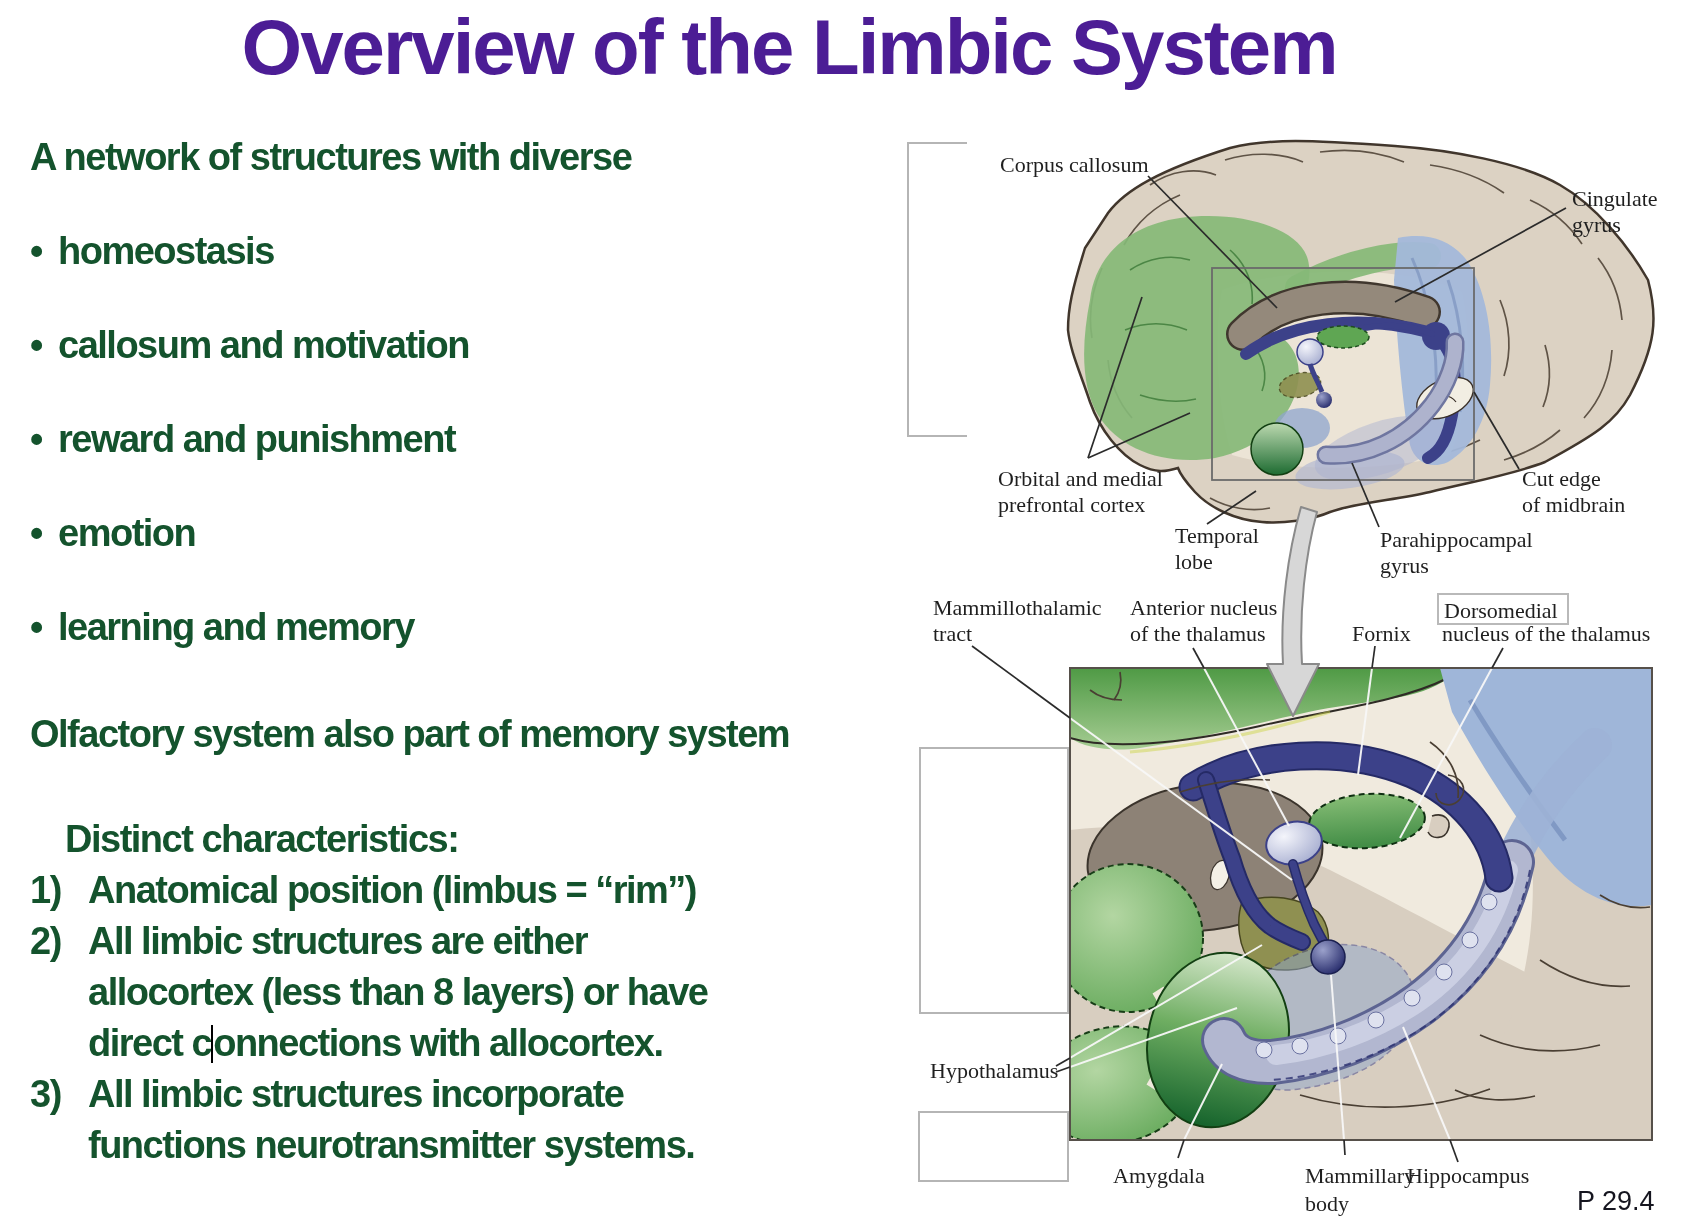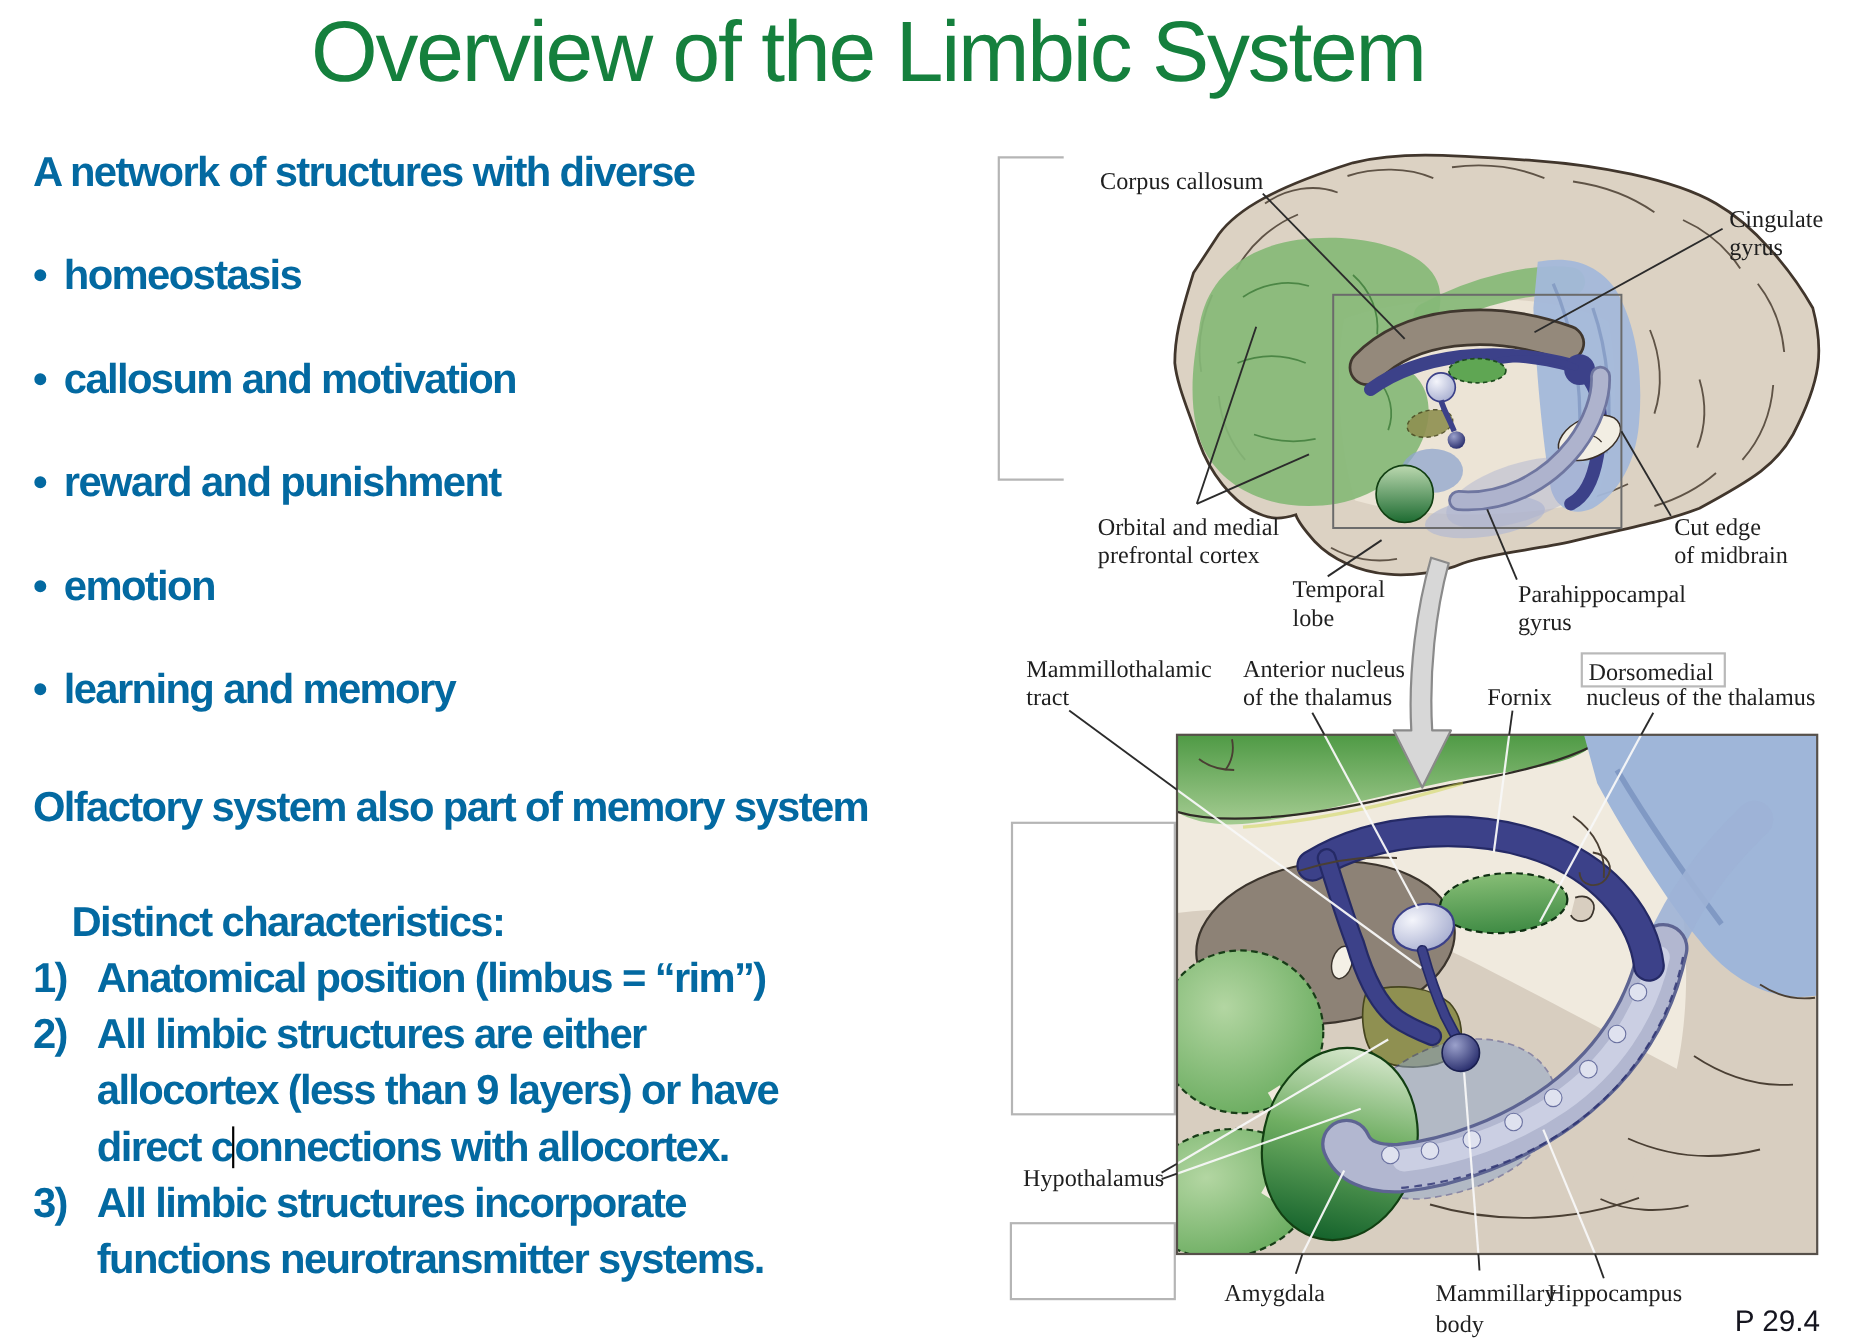--- a/index.html
+++ b/index.html
@@ -1,21 +1,21 @@
 <!DOCTYPE html>
 <html><head>
 <meta charset="utf-8">
 <style>
   html,body{margin:0;padding:0;background:#fff;}
   .slide{position:relative;width:1684px;height:1222px;background:#ffffff;overflow:hidden;
          font-family:"Liberation Sans",sans-serif;}
   .title{position:absolute;left:0;top:2px;width:1578px;text-align:center;
-         font-size:78px;font-weight:400;letter-spacing:-2px;color:#15803d;white-space:nowrap;}
+         font-size:78px;font-weight:700;letter-spacing:-2px;color:#4c1d95;white-space:nowrap;}
   .textcol{position:absolute;left:30px;top:132px;width:880px;
-           font-size:38px;font-weight:700;letter-spacing:-1.5px;line-height:51px;color:#0369a1;}
+           font-size:38px;font-weight:700;letter-spacing:-1.5px;line-height:51px;color:#14532d;}
   .line{white-space:nowrap;}
   .funcs{list-style:none;margin:8px 0 0 0;padding:0;}
   .funcs li{white-space:nowrap;margin-top:43px;}
   .funcs .bdot{display:inline-block;width:28px;}
   .olf{margin-top:56px;}
   .charhead{margin-top:54px;margin-left:35px;}
   .numrow{display:flex;align-items:flex-start;}
   .num{width:58px;flex:none;}
   .itembody{flex:1 1 auto;}
   .caret{display:inline-block;width:2px;height:38px;background:#000;vertical-align:-7px;}
@@ -43,21 +43,21 @@
     <div class="line olf">Olfactory system also part of memory system</div>
     <div class="line charhead">Distinct characteristics:</div>
     <div class="numrow">
       <span class="num">1)</span>
       <span class="line"><span>Anatomical position (</span><span class="ital">limbus</span><span> = “rim”)</span></span>
     </div>
     <div class="numrow">
       <span class="num">2)</span>
       <span class="itembody">
         <div class="line">All limbic structures are either</div>
-        <div class="line">allocortex (less than 9 layers) or have</div>
+        <div class="line">allocortex (less than 8 layers) or have</div>
         <div class="line"><span>direct c</span><span class="caret"></span><span>onnections with allocortex.</span></div>
       </span>
     </div>
     <div class="numrow">
       <span class="num">3)</span>
       <span class="itembody">
         <div class="line">All limbic structures incorporate</div>
         <div class="line">functions neurotransmitter systems.</div>
       </span>
     </div>

